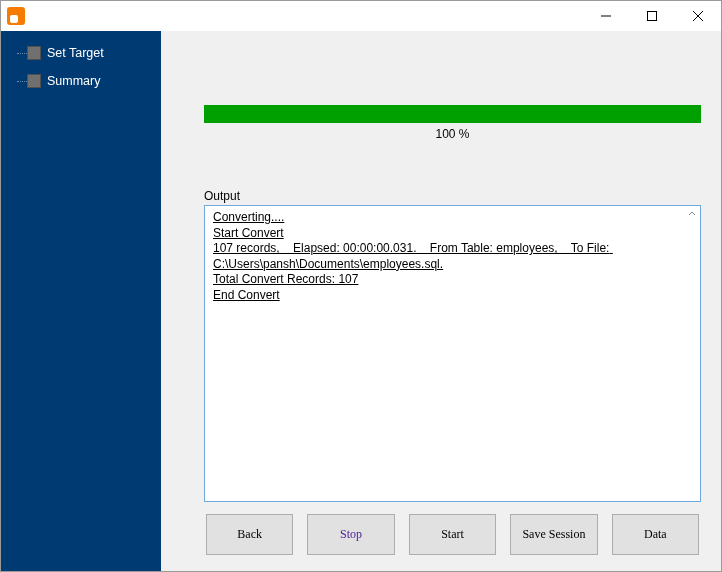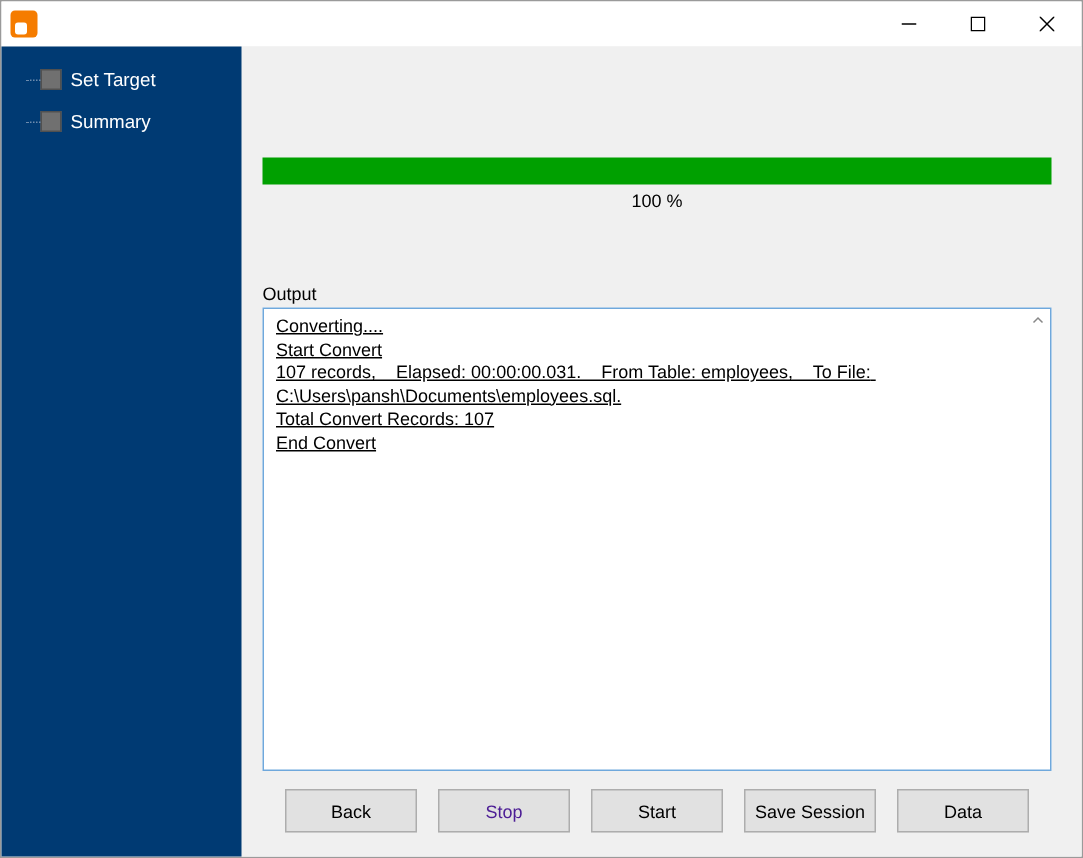--- a/index.html
+++ b/index.html
@@ -56,20 +56,21 @@
   }
   .step.active .step-box { background: #00c400; border-color: #009000; }
   .step-label { font-size: 12.5px; }
   .step.active .step-label { font-weight: bold; }
 
   .content {
     flex: 1; display: flex; flex-direction: column;
     padding: 10px 20px 10px 14px;
     background: #f0f0f0;
     min-width: 0;
+    margin-left: 29px;
   }
   .progress-wrap { margin-top: 64px; }
   .progress-bar {
     height: 18px; background: #00a000;
     border: 0;
   }
   .progress-pct {
     text-align: center; margin-top: 4px; font-size: 12px;
   }
   .summary-line {
@@ -97,24 +98,24 @@
     position: absolute; top: 2px; right: 2px;
     width: 12px; height: 12px;
     display: flex; align-items: center; justify-content: center;
     color: #888;
   }
   .button-row {
     display: flex; gap: 14px; justify-content: center;
     padding: 12px 2px 6px 2px;
   }
   .btn {
-    width: 88px; height: 29px;
+    width: 88px; height: 41px;
     background: #e1e1e1;
     border: 1px solid #adadad;
-    font-size: 12px; font-family: Liberation Sans, sans-serif;
+    font-size: 12px; font-family: Liberation Serif, serif;
     cursor: default;
     display: flex; align-items: center; justify-content: center;
   }
   .btn:disabled { color: #4c1d95; background: #e1e1e1; }
 </style>
 </head>
 <body>
 
 <div class="window">
 

